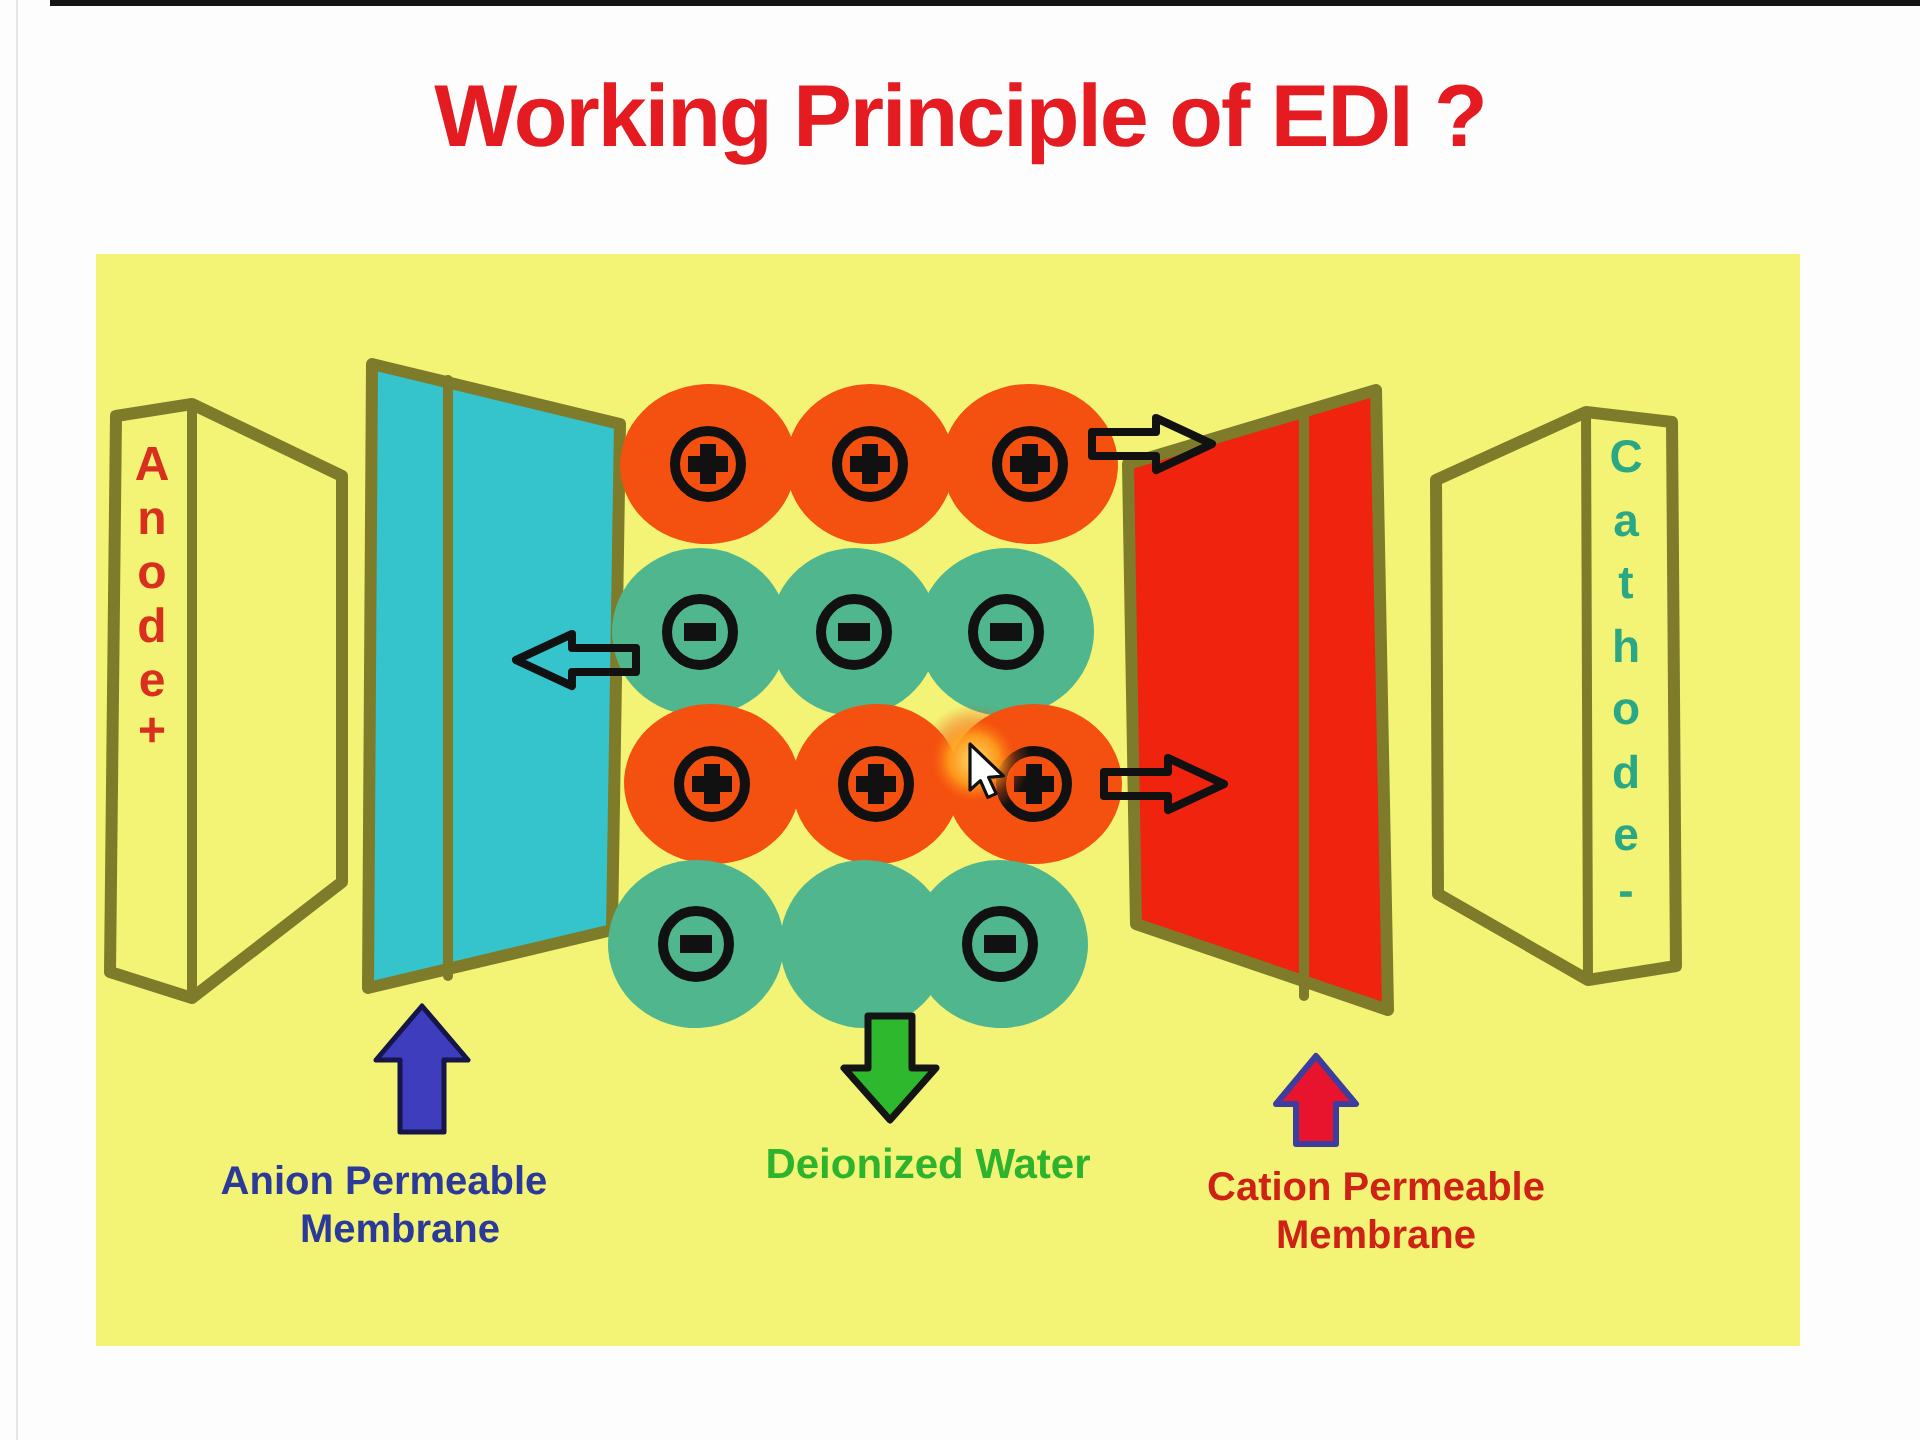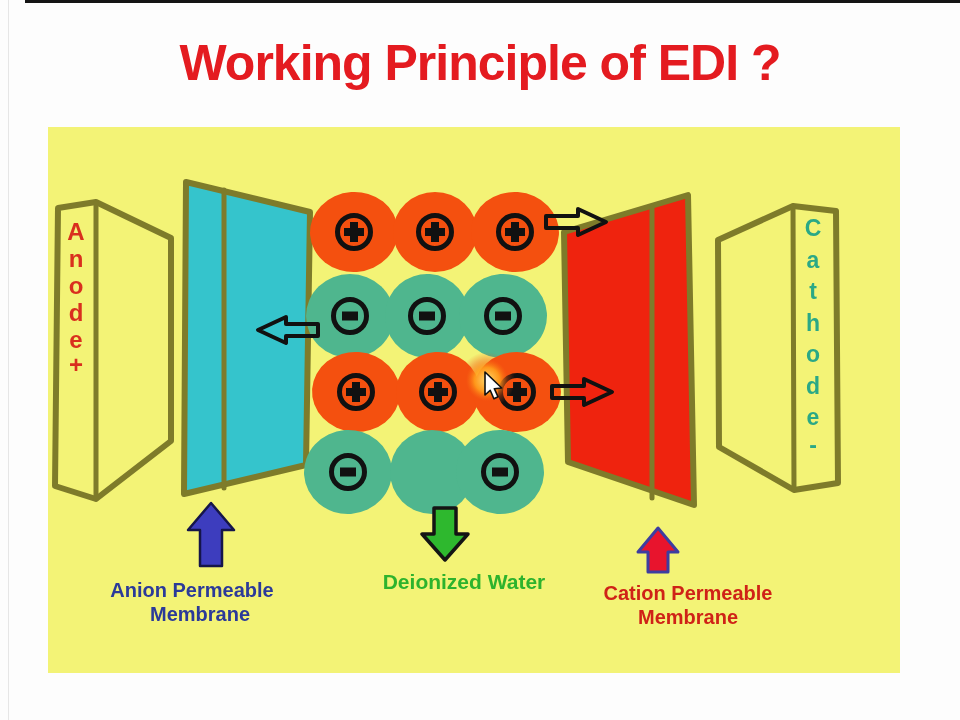--- a/index.html
+++ b/index.html
@@ -1,21 +1,21 @@
 <!DOCTYPE html>
 <html style="--title-color: #e41b20; --dia-bg: #f3f376; --outline: #7e7b2a; --cyan: #35c4cc; --red-mem: #ef230e; --anode-color: #d92f1e; --cathode-color: #2aa886; --sym: #111111; --anion-label: #2b3a99; --deion-label: #2db32d; --cation-label: #cf2217; --blue-arrow: #3d3dbe; --green-arrow: #2eb82e; --red-arrow: #e8142d; --red-arrow-stroke: #3d3da0;"><head>
 <meta charset="utf-8">
 <style>
   html,body{margin:0;padding:0;}
   .page{position:relative;width:960px;height:720px;background:#fdfdfd;overflow:hidden;
         font-family:"Liberation Sans",sans-serif;}
   .top-edge{position:absolute;top:0;left:25px;right:0;height:3px;background:#141414;}
   .left-edge{position:absolute;top:0;left:8px;width:1px;height:720px;background:#e6e6e6;}
   .title{position:absolute;top:34px;left:0;right:0;margin:0;text-align:center;
-         font-size:50px;font-weight:bold;letter-spacing:-1px;color:var(--title-color,#e41b20);}
+         font-size:44px;font-weight:bold;letter-spacing:-1px;color:var(--title-color,#e41b20);}
   .diagram-wrap{position:absolute;left:48px;top:127px;}
   svg{display:block;}
   .dia-bg{fill:var(--dia-bg,#f3f376);}
   .box{fill:var(--dia-bg,#f3f376);stroke:var(--outline,#7e7b2a);stroke-width:6;stroke-linejoin:round;}
   .boxline{stroke:var(--outline,#7e7b2a);stroke-width:5;fill:none;stroke-linecap:round;}
   .mem-anion{fill:var(--cyan,#35c4cc);stroke:var(--outline,#7e7b2a);stroke-width:6;stroke-linejoin:round;}
   .mem-cation{fill:var(--red-mem,#ef230e);stroke:var(--outline,#7e7b2a);stroke-width:6;stroke-linejoin:round;}
   .electrode-letter{font-weight:bold;text-anchor:middle;}
   .anode-letter{font-size:24px;fill:var(--anode-color,#d92f1e);}
   .cathode-letter{font-size:23px;fill:var(--cathode-color,#2aa886);}

